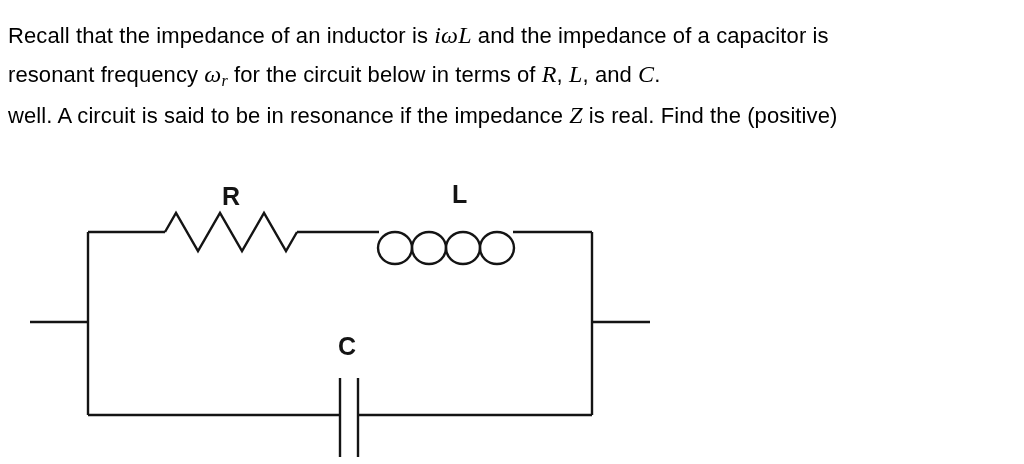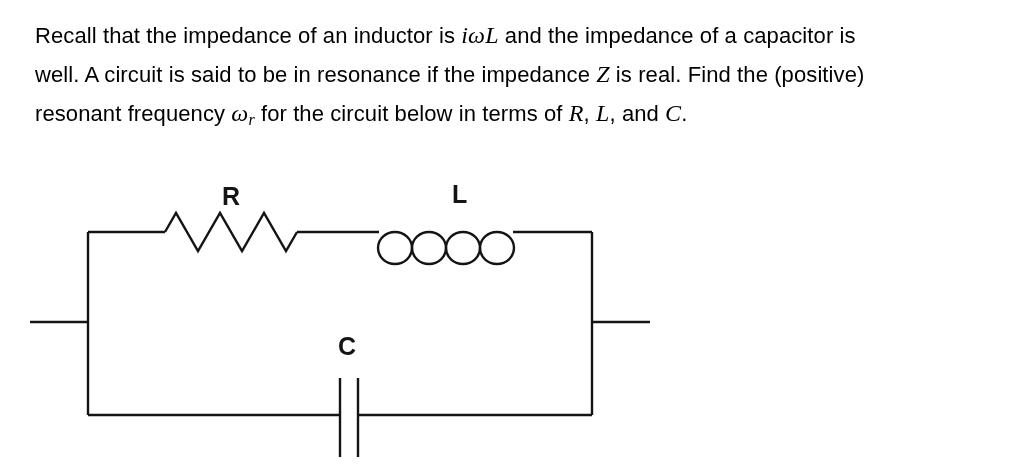--- a/index.html
+++ b/index.html
@@ -9,21 +9,21 @@
   }
   body {
     width: 1024px;
     height: 464px;
     overflow: hidden;
     font-family: "Liberation Sans", sans-serif;
     color: #000000;
     position: relative;
   }
   .problem {
-    padding: 16px 18px 0 35px;
+    padding: 16px 18px 0 8px;
     font-size: 22px;
     line-height: 39px;
     letter-spacing: 0.1px;
   }
   .pline {
     white-space: nowrap;
   }
   .math {
     font-family: "Liberation Serif", "DejaVu Serif", serif;
     font-style: italic;
@@ -61,22 +61,22 @@
     font-size: 25px;
     font-weight: 600;
     fill: #141414;
   }
 </style>
 </head>
 <body>
 
 <div class="problem">
   <div class="pline"><span>Recall that the impedance of an inductor is </span><span class="math">iωL</span><span> and the impedance of a capacitor is</span></div>
+  <div class="pline"><span>resonant frequency </span><span class="math"><span>ω</span><sub class="math-sub">r</sub></span><span> for the circuit below in terms of </span><span class="math">R</span><span>, </span><span class="math">L</span><span>, and </span><span class="math">C</span><span>.</span></div>
   <div class="pline"><span>well. A circuit is said to be in resonance if the impedance </span><span class="math">Z</span><span> is real. Find the (positive)</span></div>
-  <div class="pline"><span>resonant frequency </span><span class="math"><span>ω</span><sub class="math-sub">r</sub></span><span> for the circuit below in terms of </span><span class="math">R</span><span>, </span><span class="math">L</span><span>, and </span><span class="math">C</span><span>.</span></div>
 </div>
 
 <div class="circuit-wrap">
   <svg width="1024" height="289" viewBox="0 0 1024 289" xmlns="http://www.w3.org/2000/svg">
 
     <line class="wire" x1="30" y1="147" x2="88" y2="147"></line>
     <line class="wire" x1="592" y1="147" x2="650" y2="147"></line>
 
     <line class="wire" x1="88" y1="57" x2="88" y2="240"></line>
     <line class="wire" x1="592" y1="57" x2="592" y2="240"></line>

